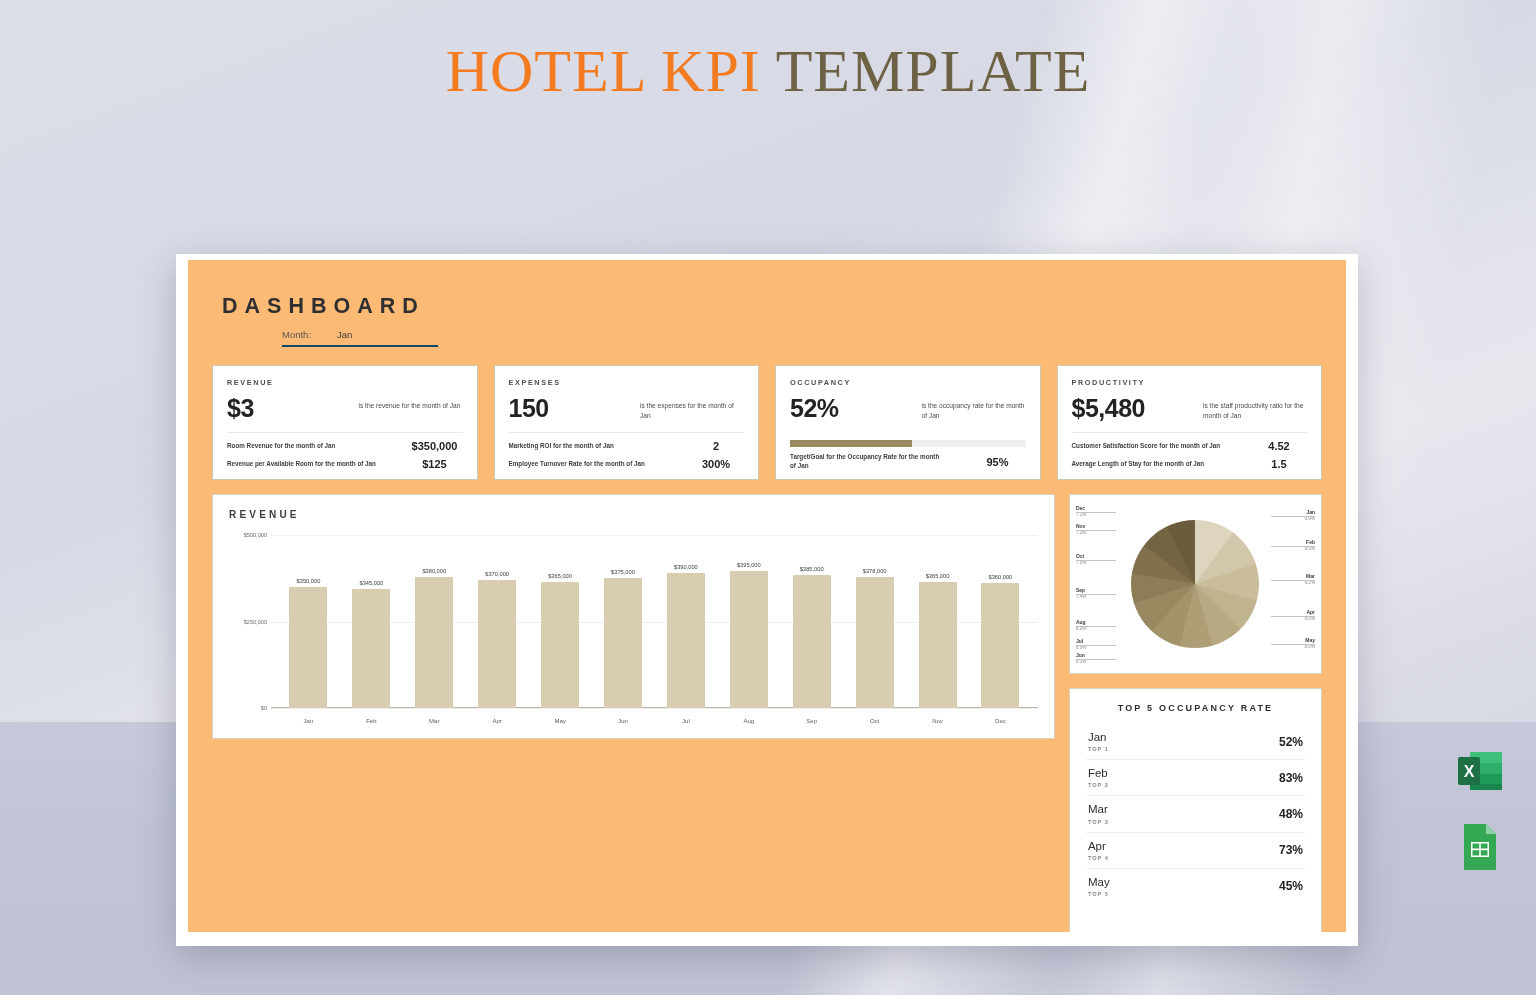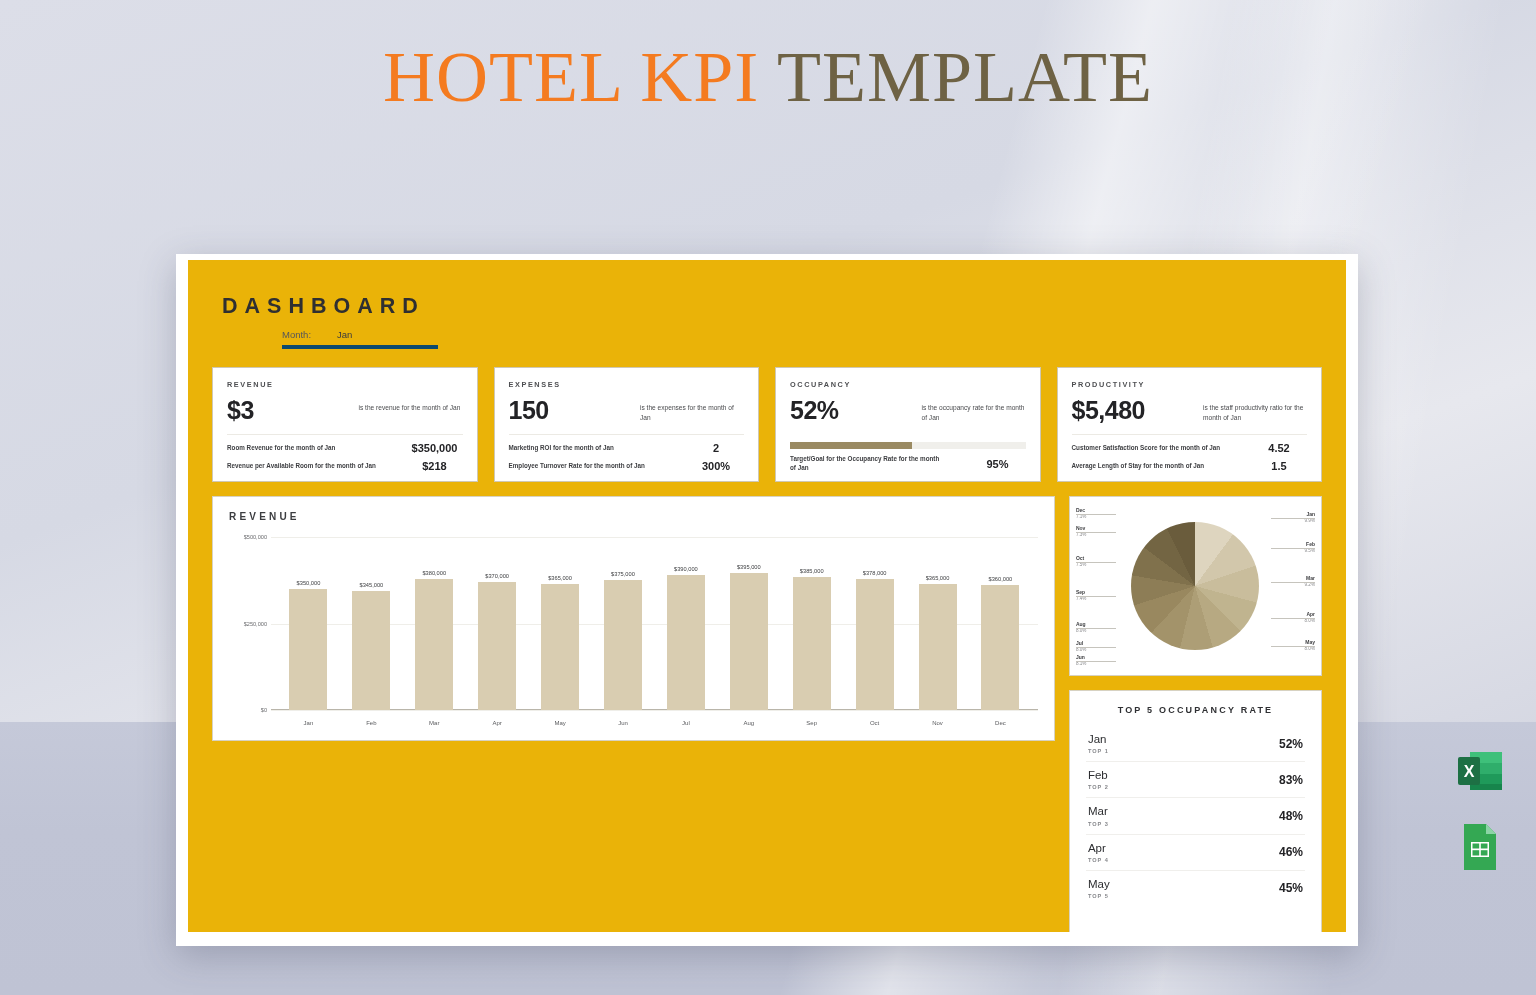--- a/index.html
+++ b/index.html
@@ -12,37 +12,37 @@
   .bg-sheen { position:absolute; inset:0; pointer-events:none;
     background:
       linear-gradient(105deg, rgba(255,255,255,0) 58%, rgba(255,255,255,.55) 64%, rgba(255,255,255,.15) 72%, rgba(255,255,255,0) 80%),
       linear-gradient(100deg, rgba(255,255,255,0) 72%, rgba(255,255,255,.45) 78%, rgba(255,255,255,0) 88%);
   }
   .bg-floor { position:absolute; left:0; right:0; top:722px; bottom:0;
     background: linear-gradient(180deg,#c5c9d9 0%,#c0c4d5 40%,#bfc3d4 100%); }
 
   
   .hero { position:absolute; top:0; left:0; right:0; text-align:center; padding-top:40px; z-index:3;}
-  .hero-title { font-family:"Liberation Serif", serif; font-size:72px; letter-spacing:1px;
+  .hero-title { font-family:"Liberation Serif", serif; font-size:60px; letter-spacing:1px;
      line-height:1.05; font-weight:400; white-space:nowrap; }
   .t-orange { color:#f47b20; }
   .t-olive  { color:#6e6244; }
   .hero-sub { margin:14px auto 0; width:1200px; font-size:25.5px; color:#1d1d1f;
      line-height:1.3; font-weight:400; }
 
   
   .frame { position:absolute; left:176px; top:254px; width:1182px; height:692px;
      background:#ffffff; box-shadow:0 10px 34px rgba(60,64,90,.28); z-index:4; }
   .screen { position:absolute; left:12px; top:6px; width:1158px; height:672px;
-     background:#eab308; overflow:hidden; }
+     background:#fdba74; overflow:hidden; }
 
   .dash-head { padding:34px 0 0 34px; }
   .dash-title { font-size:21.5px; letter-spacing:7px; color:#2f2f31; font-weight:700; }
   .month-row { margin:10px 0 0 60px; display:flex; align-items:center; gap:26px;
-     width:156px; border-bottom:4px solid #0c4a6e; padding-bottom:5px; }
+     width:156px; border-bottom:2px solid #0c4a6e; padding-bottom:5px; }
   .month-label { font-size:9.5px; color:#55565a; }
   .month-value { font-size:9.5px; color:#3a3b3e; }
 
   
   .kpi-row { display:flex; gap:16px; padding:18px 24px 0 24px; }
   .kpi-card { flex:1; background:#fff; border:1px solid #cfc8b4; padding:12px 14px 10px;
      height:115px; position:relative; }
   .kpi-cat { font-size:7.3px; letter-spacing:1.6px; color:#4e4f52; font-weight:700; }
   .kpi-main { display:flex; align-items:flex-start; justify-content:space-between;
      margin-top:9px; gap:10px; }
@@ -138,21 +138,21 @@
             <span class="kpi-big">$3</span>  
             <span class="kpi-desc">is the revenue for the month of Jan</span>
           </div>
           <div class="kpi-sub" style="">
             <div class="kpi-line">
               <span class="lab">Room Revenue for the month of Jan</span>
               <span class="val">$350,000</span>
             </div>
             <div class="kpi-line">
               <span class="lab">Revenue per Available Room for the month of Jan</span>
-              <span class="val">$218</span>
+              <span class="val">$125</span>
             </div>
           </div>
         </div>
         <div class="kpi-card">
           <div class="kpi-cat">EXPENSES</div>
           <div class="kpi-main">  
             <span class="kpi-big">150</span>  
             <span class="kpi-desc">is the expenses for the month of Jan</span>
           </div>
           <div class="kpi-sub" style="">
@@ -330,21 +330,21 @@
                   <div class="t5-month">Mar</div>  
                   <div class="t5-rank">TOP 3</div>
                 </div>
                 <div class="t5-pct">48%</div>
               </div>
               <div class="top5-row">
                 <div>  
                   <div class="t5-month">Apr</div>  
                   <div class="t5-rank">TOP 4</div>
                 </div>
-                <div class="t5-pct">46%</div>
+                <div class="t5-pct">73%</div>
               </div>
               <div class="top5-row">
                 <div>  
                   <div class="t5-month">May</div>  
                   <div class="t5-rank">TOP 5</div>
                 </div>
                 <div class="t5-pct">45%</div>
               </div>
             </div>
         </div>

